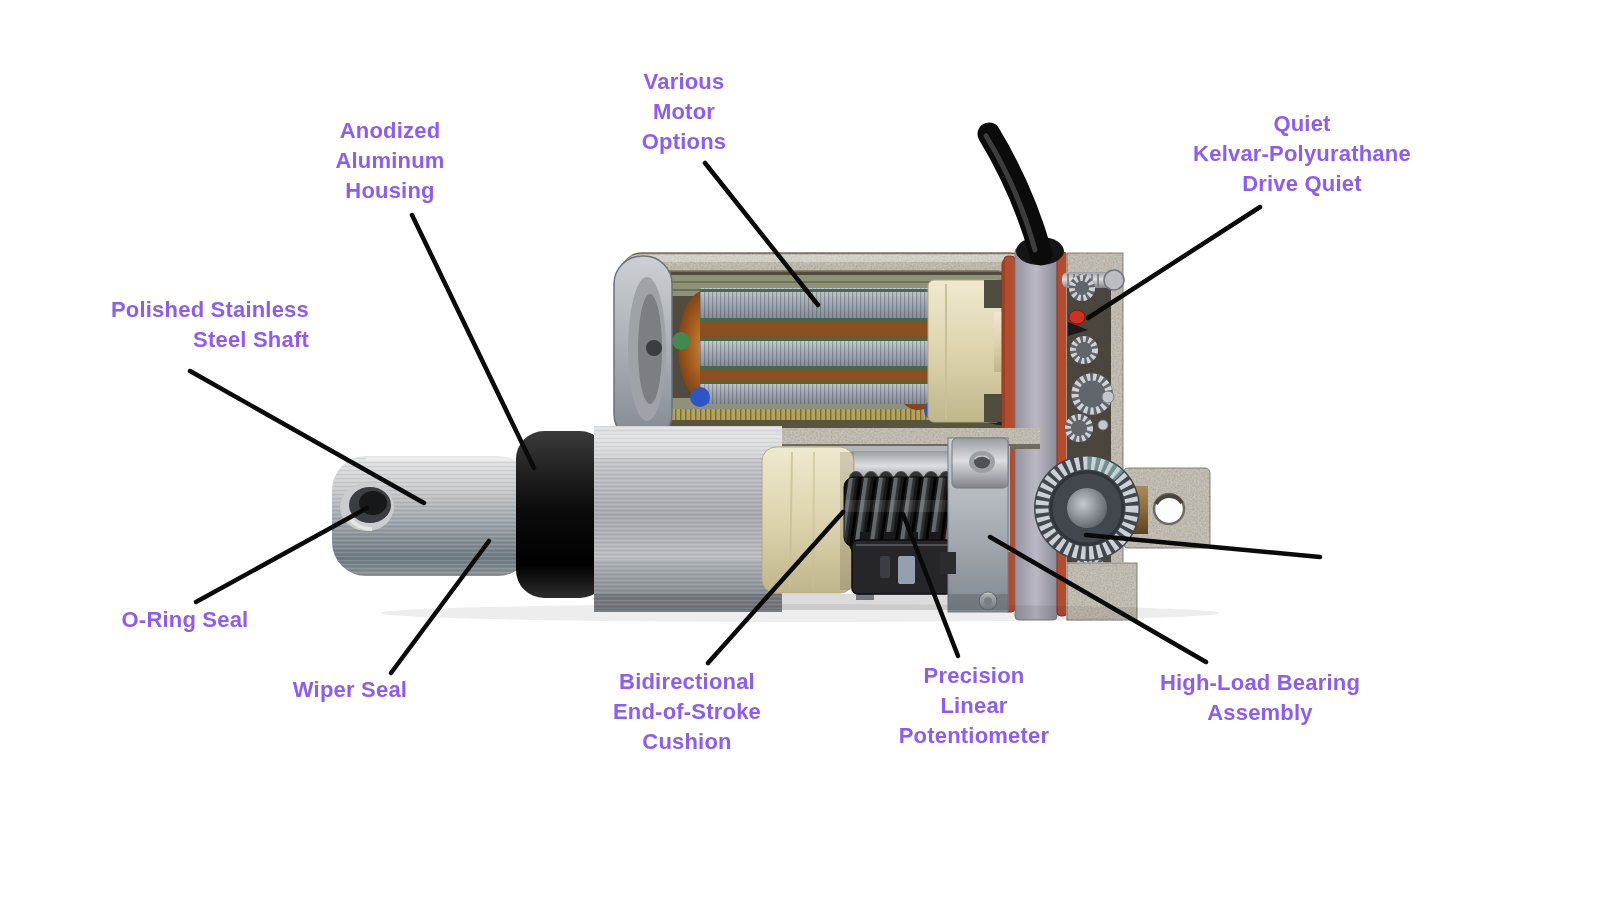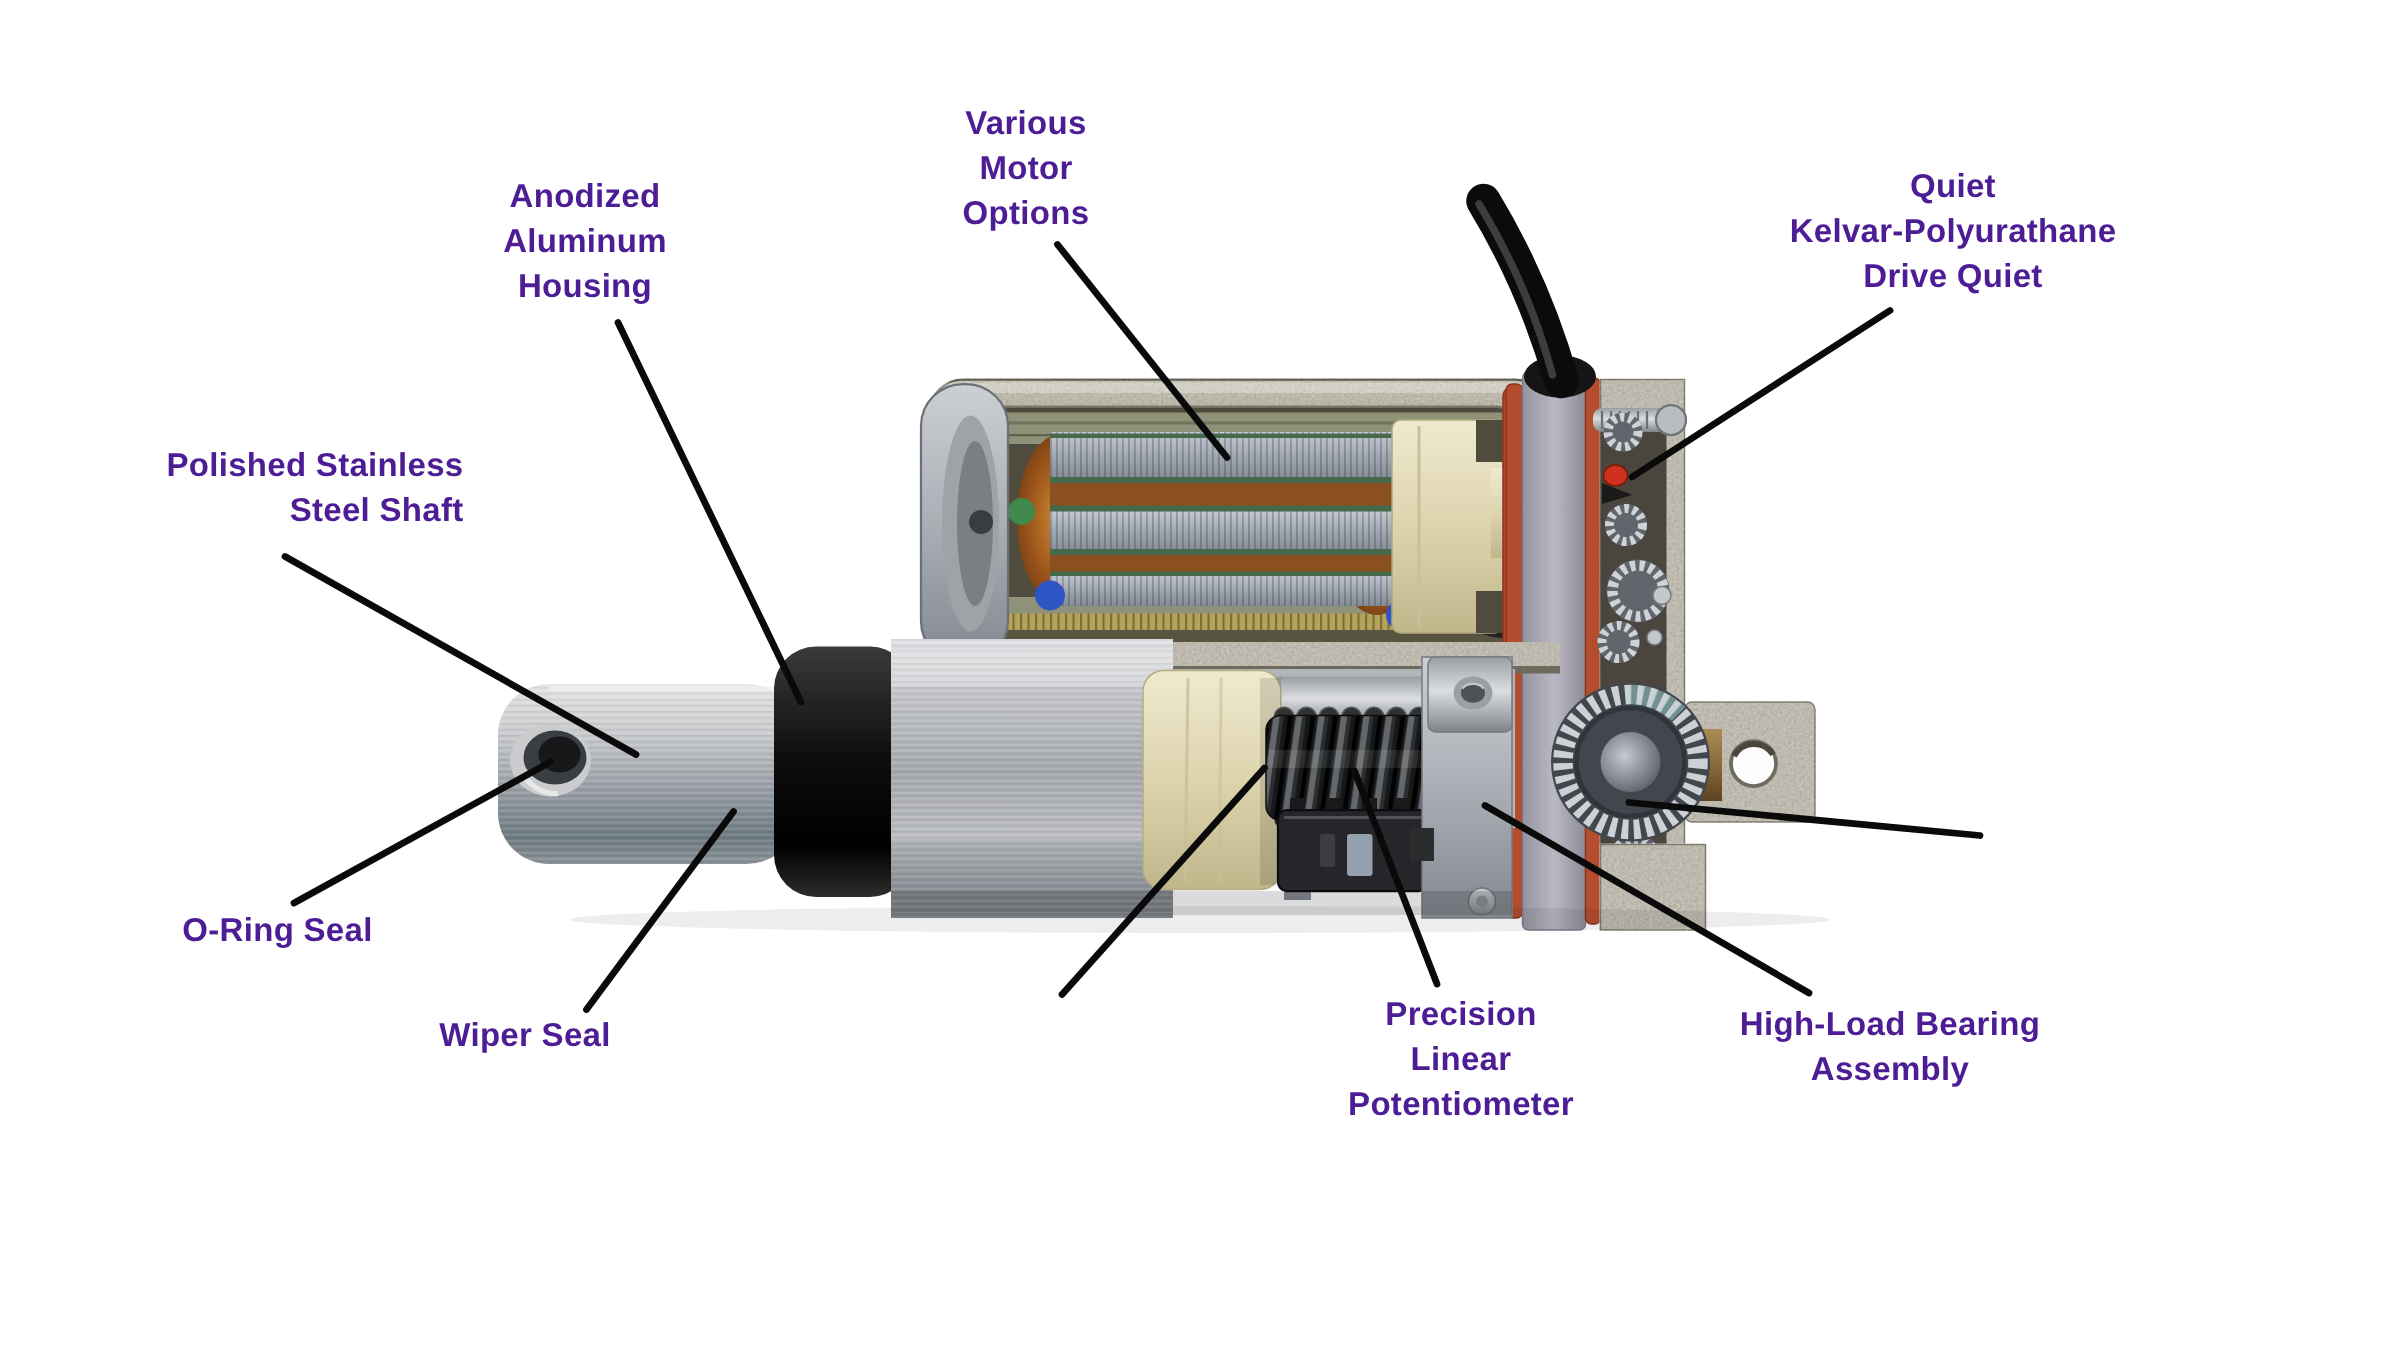--- a/index.html
+++ b/index.html
@@ -1,19 +1,19 @@
 <!DOCTYPE html>
 <html><head>
 <meta charset="utf-8">
 <style>
   html,body{margin:0;padding:0;background:#ffffff;}
   .stage{position:relative;width:1600px;height:900px;background:#ffffff;overflow:hidden;
          font-family:"Liberation Sans",sans-serif;}
   .stage svg{position:absolute;left:0;top:0;}
-  .label{position:absolute;font-weight:700;font-size:22px;line-height:30px;color:#4c1d95;
+  .label{position:absolute;font-weight:700;font-size:22px;line-height:30px;color:#8b5cf6;
          text-align:center;white-space:pre-line;letter-spacing:.2px;}
 </style>
 </head>
 <body>
 
 <div class="stage">
 
 <svg width="1600" height="900" viewBox="0 0 1600 900">
   <defs>
     <linearGradient id="gShaft" x1="0" y1="0" x2="0" y2="1">
@@ -344,19 +344,22 @@
 <div class="label" style="left:1142px;top:109px;width:320px;">Quiet
 Kelvar-Polyurathane
 Drive Quiet</div>
 <div class="label" style="left:280px;top:116px;width:220px;">Anodized
 Aluminum
 Housing</div>
 <div class="label" style="left:49px;top:295px;width:260px;text-align:right;">Polished Stainless
 Steel Shaft</div>
 <div class="label" style="left:240px;top:675px;width:220px;">Wiper Seal</div>
 <div class="label" style="left:75px;top:605px;width:220px;">O-Ring Seal</div>
+<div class="label" style="left:557px;top:667px;width:260px;">Bidirectional
+End-of-Stroke
+Cushion</div>
 <div class="label" style="left:834px;top:661px;width:280px;">Precision
 Linear
 Potentiometer</div>
 <div class="label" style="left:1110px;top:668px;width:300px;">High-Load Bearing
 Assembly</div>
 
 </div>
 
 </body></html>

